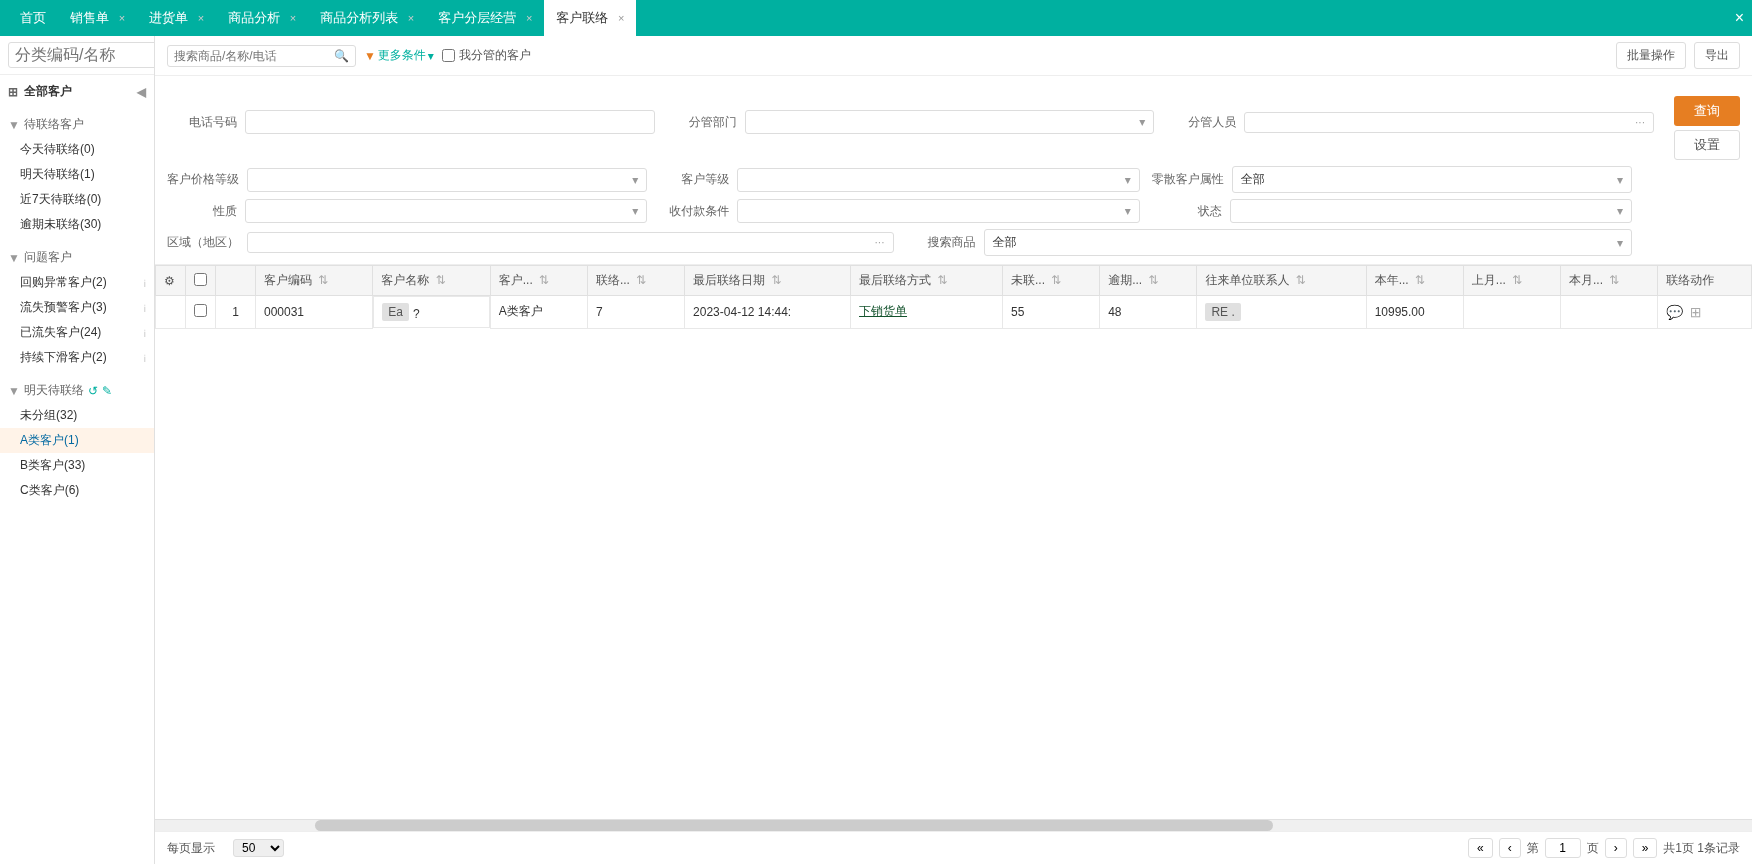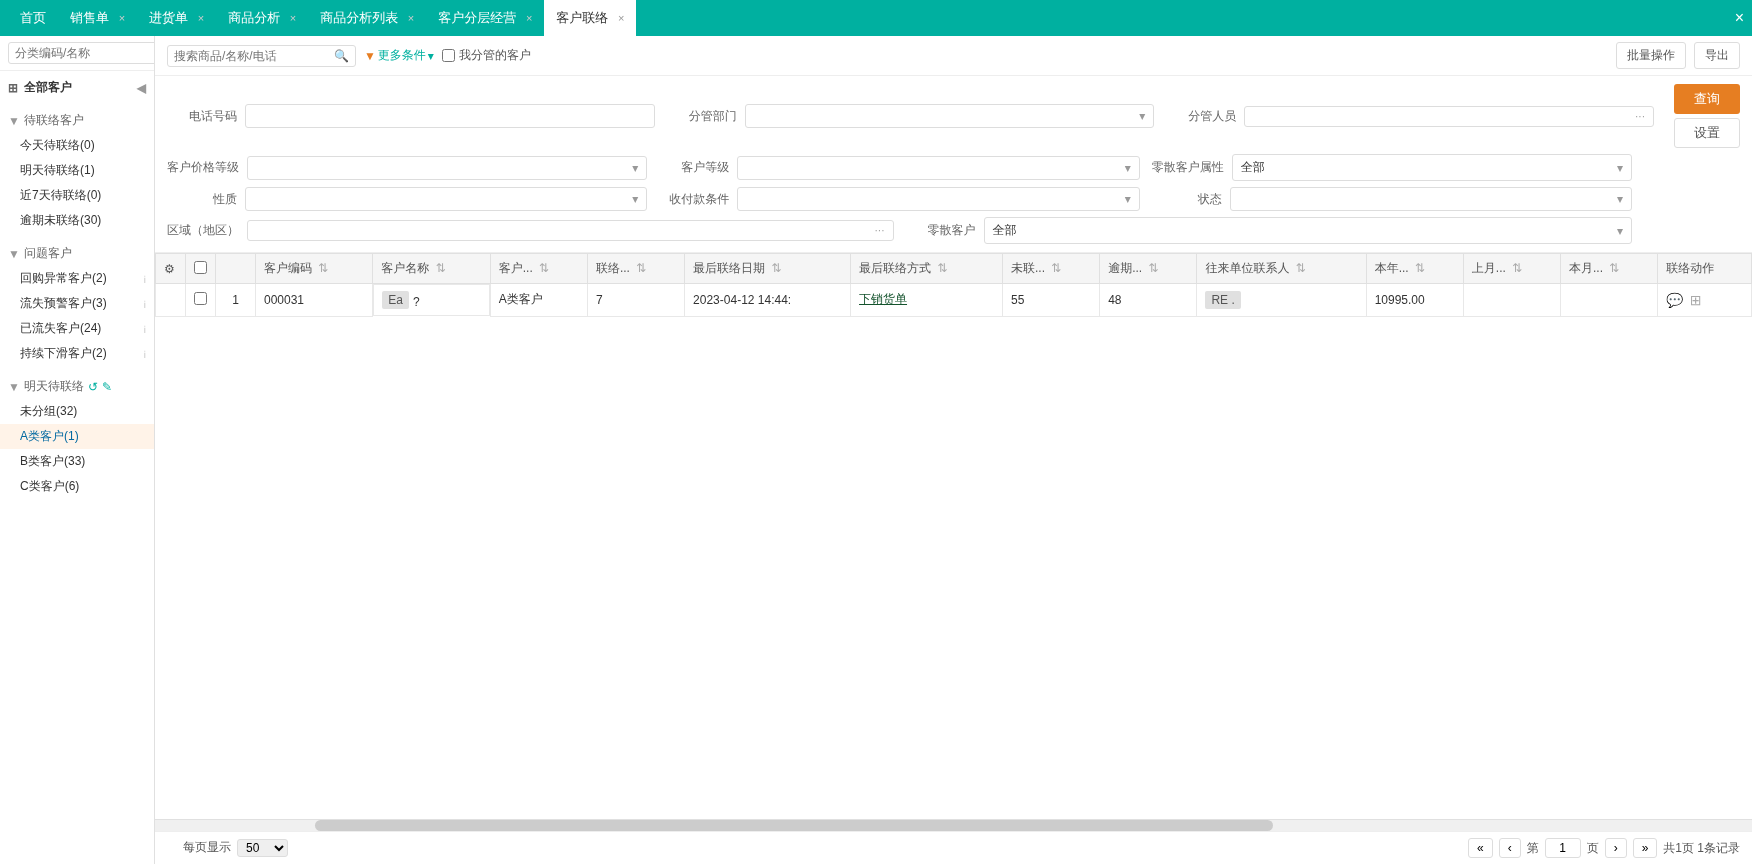--- a/index.html
+++ b/index.html
@@ -12,21 +12,21 @@
     .top-nav .nav-item .close-icon { margin-left: 6px; font-size: 11px; color: #ccc; }
     .top-nav .nav-item.active .close-icon { color: #999; }
     .nav-close-all { margin-left: auto; color: #fff; cursor: pointer; font-size: 16px; }
 
     
     .main-layout { display: flex; height: calc(864px - 36px); }
 
     
     .sidebar { width: 155px; background: #fff; border-right: 1px solid #e0e0e0; overflow-y: auto; flex-shrink: 0; }
     .sidebar-search { display: flex; align-items: center; padding: 6px 8px; border-bottom: 1px solid #eee; }
-    .sidebar-search input { flex: 1; border: 1px solid #ddd; border-radius: 3px; padding: 3px 6px; font-size: 12px; outline: none; }
+    .sidebar-search input { flex: 1; border: 1px solid #ddd; border-radius: 3px; padding: 3px 6px; font-size: 16px; outline: none; }
     .sidebar-header { display: flex; align-items: center; padding: 8px 8px; font-weight: bold; font-size: 13px; color: #333; cursor: pointer; }
     .sidebar-header .grid-icon { margin-right: 6px; color: #666; }
     .sidebar-header .collapse-btn { margin-left: auto; color: #999; cursor: pointer; }
     .sidebar-section { padding: 4px 0; }
     .sidebar-section-title { padding: 4px 8px; color: #666; font-size: 12px; display: flex; align-items: center; }
     .sidebar-section-title .arrow { margin-right: 4px; color: #999; }
     .sidebar-item { padding: 4px 8px 4px 20px; color: #333; cursor: pointer; display: flex; align-items: center; }
     .sidebar-item.active { background: #fff3e8; color: #0369a1; }
     .sidebar-item .info-icon { margin-left: auto; color: #ccc; font-size: 10px; }
 
@@ -47,39 +47,39 @@
     .adv-filter { background: #fff; padding: 8px 12px; border-bottom: 1px solid #eee; }
     .adv-filter-row { display: flex; align-items: center; margin-bottom: 6px; gap: 12px; }
     .adv-filter-row:last-child { margin-bottom: 0; }
     .filter-field { display: flex; align-items: center; flex: 1; }
     .filter-field label { color: #666; white-space: nowrap; min-width: 70px; text-align: right; margin-right: 8px; }
     .filter-field .field-input { flex: 1; border: 1px solid #ddd; border-radius: 3px; padding: 4px 8px; outline: none; font-size: 12px; color: #333; display: flex; align-items: center; justify-content: space-between; cursor: pointer; background: #fff; }
     .filter-field .field-input .chevron { color: #999; }
     .filter-field .field-input .dots { color: #999; font-size: 10px; }
 
     
-    .btn-query { background: #e67e22; color: #fff; border: none; padding: 6px 20px; cursor: pointer; border-radius: 3px; font-size: 13px; }
+    .btn-query { background: #e67e22; color: #fff; border: none; padding: 6px 20px; cursor: pointer; border-radius: 3px; font-size: 13px; margin-top: 12px; }
     .btn-settings { background: #fff; color: #555; border: 1px solid #ddd; padding: 5px 16px; cursor: pointer; border-radius: 3px; font-size: 13px; }
 
     
     .table-area { flex: 1; overflow: auto; background: #fff; margin: 0; }
     .data-table { width: 100%; border-collapse: collapse; }
     .data-table th { background: #f5f5f5; border: 1px solid #e0e0e0; padding: 6px 8px; text-align: left; color: #555; font-weight: normal; white-space: nowrap; position: sticky; top: 0; z-index: 1; }
     .data-table td { border: 1px solid #e8e8e8; padding: 6px 8px; color: #333; white-space: nowrap; }
     .data-table th .sort-icon { color: #aaa; margin-left: 3px; }
     .link-text { color: #14532d; cursor: pointer; text-decoration: underline; }
     .action-icons { display: flex; gap: 6px; }
     .action-icon { color: #aaa; cursor: pointer; font-size: 14px; }
     .col-check { width: 30px; text-align: center; }
     .col-num { width: 40px; text-align: center; }
     .settings-col { width: 30px; text-align: center; cursor: pointer; color: #666; }
 
     
     .table-footer { background: #fff; border-top: 1px solid #eee; padding: 6px 12px; display: flex; align-items: center; justify-content: space-between; }
-    .footer-left { display: flex; align-items: flex-start; gap: 6px; color: #555; margin-left: 16px; }
+    .footer-left { display: flex; align-items: center; gap: 18px; color: #555; }
     .footer-left select { border: 1px solid #ddd; padding: 0 4px; border-radius: 3px; }
     .footer-right { display: flex; align-items: center; gap: 6px; color: #555; }
     .footer-right .page-btn { background: none; border: 1px solid #ddd; padding: 2px 8px; cursor: pointer; border-radius: 3px; }
     .footer-right input { border: 1px solid #ddd; width: 36px; text-align: center; padding: 2px 4px; border-radius: 3px; }
 
     
     .h-scrollbar { height: 12px; background: #f0f0f0; border-top: 1px solid #e0e0e0; }
     .h-scrollbar-inner { height: 100%; width: 60%; margin-left: 10%; background: #ccc; border-radius: 6px; }
 
     
@@ -281,21 +281,21 @@
 
       <div class="adv-filter-row">
         <div class="filter-field">
           <label>区域（地区）</label>
           <div class="field-input">
             <span></span>
             <span class="dots">···</span>
           </div>
         </div>
         <div class="filter-field">
-          <label>零散客户</label>
+          <label>搜索商品</label>
           <div class="field-input">
             <span>全部</span>
             <span class="chevron">▾</span>
           </div>
         </div>
         <div style="width:96px;"></div>
       </div>
     </div>
 
     <div class="table-area">

